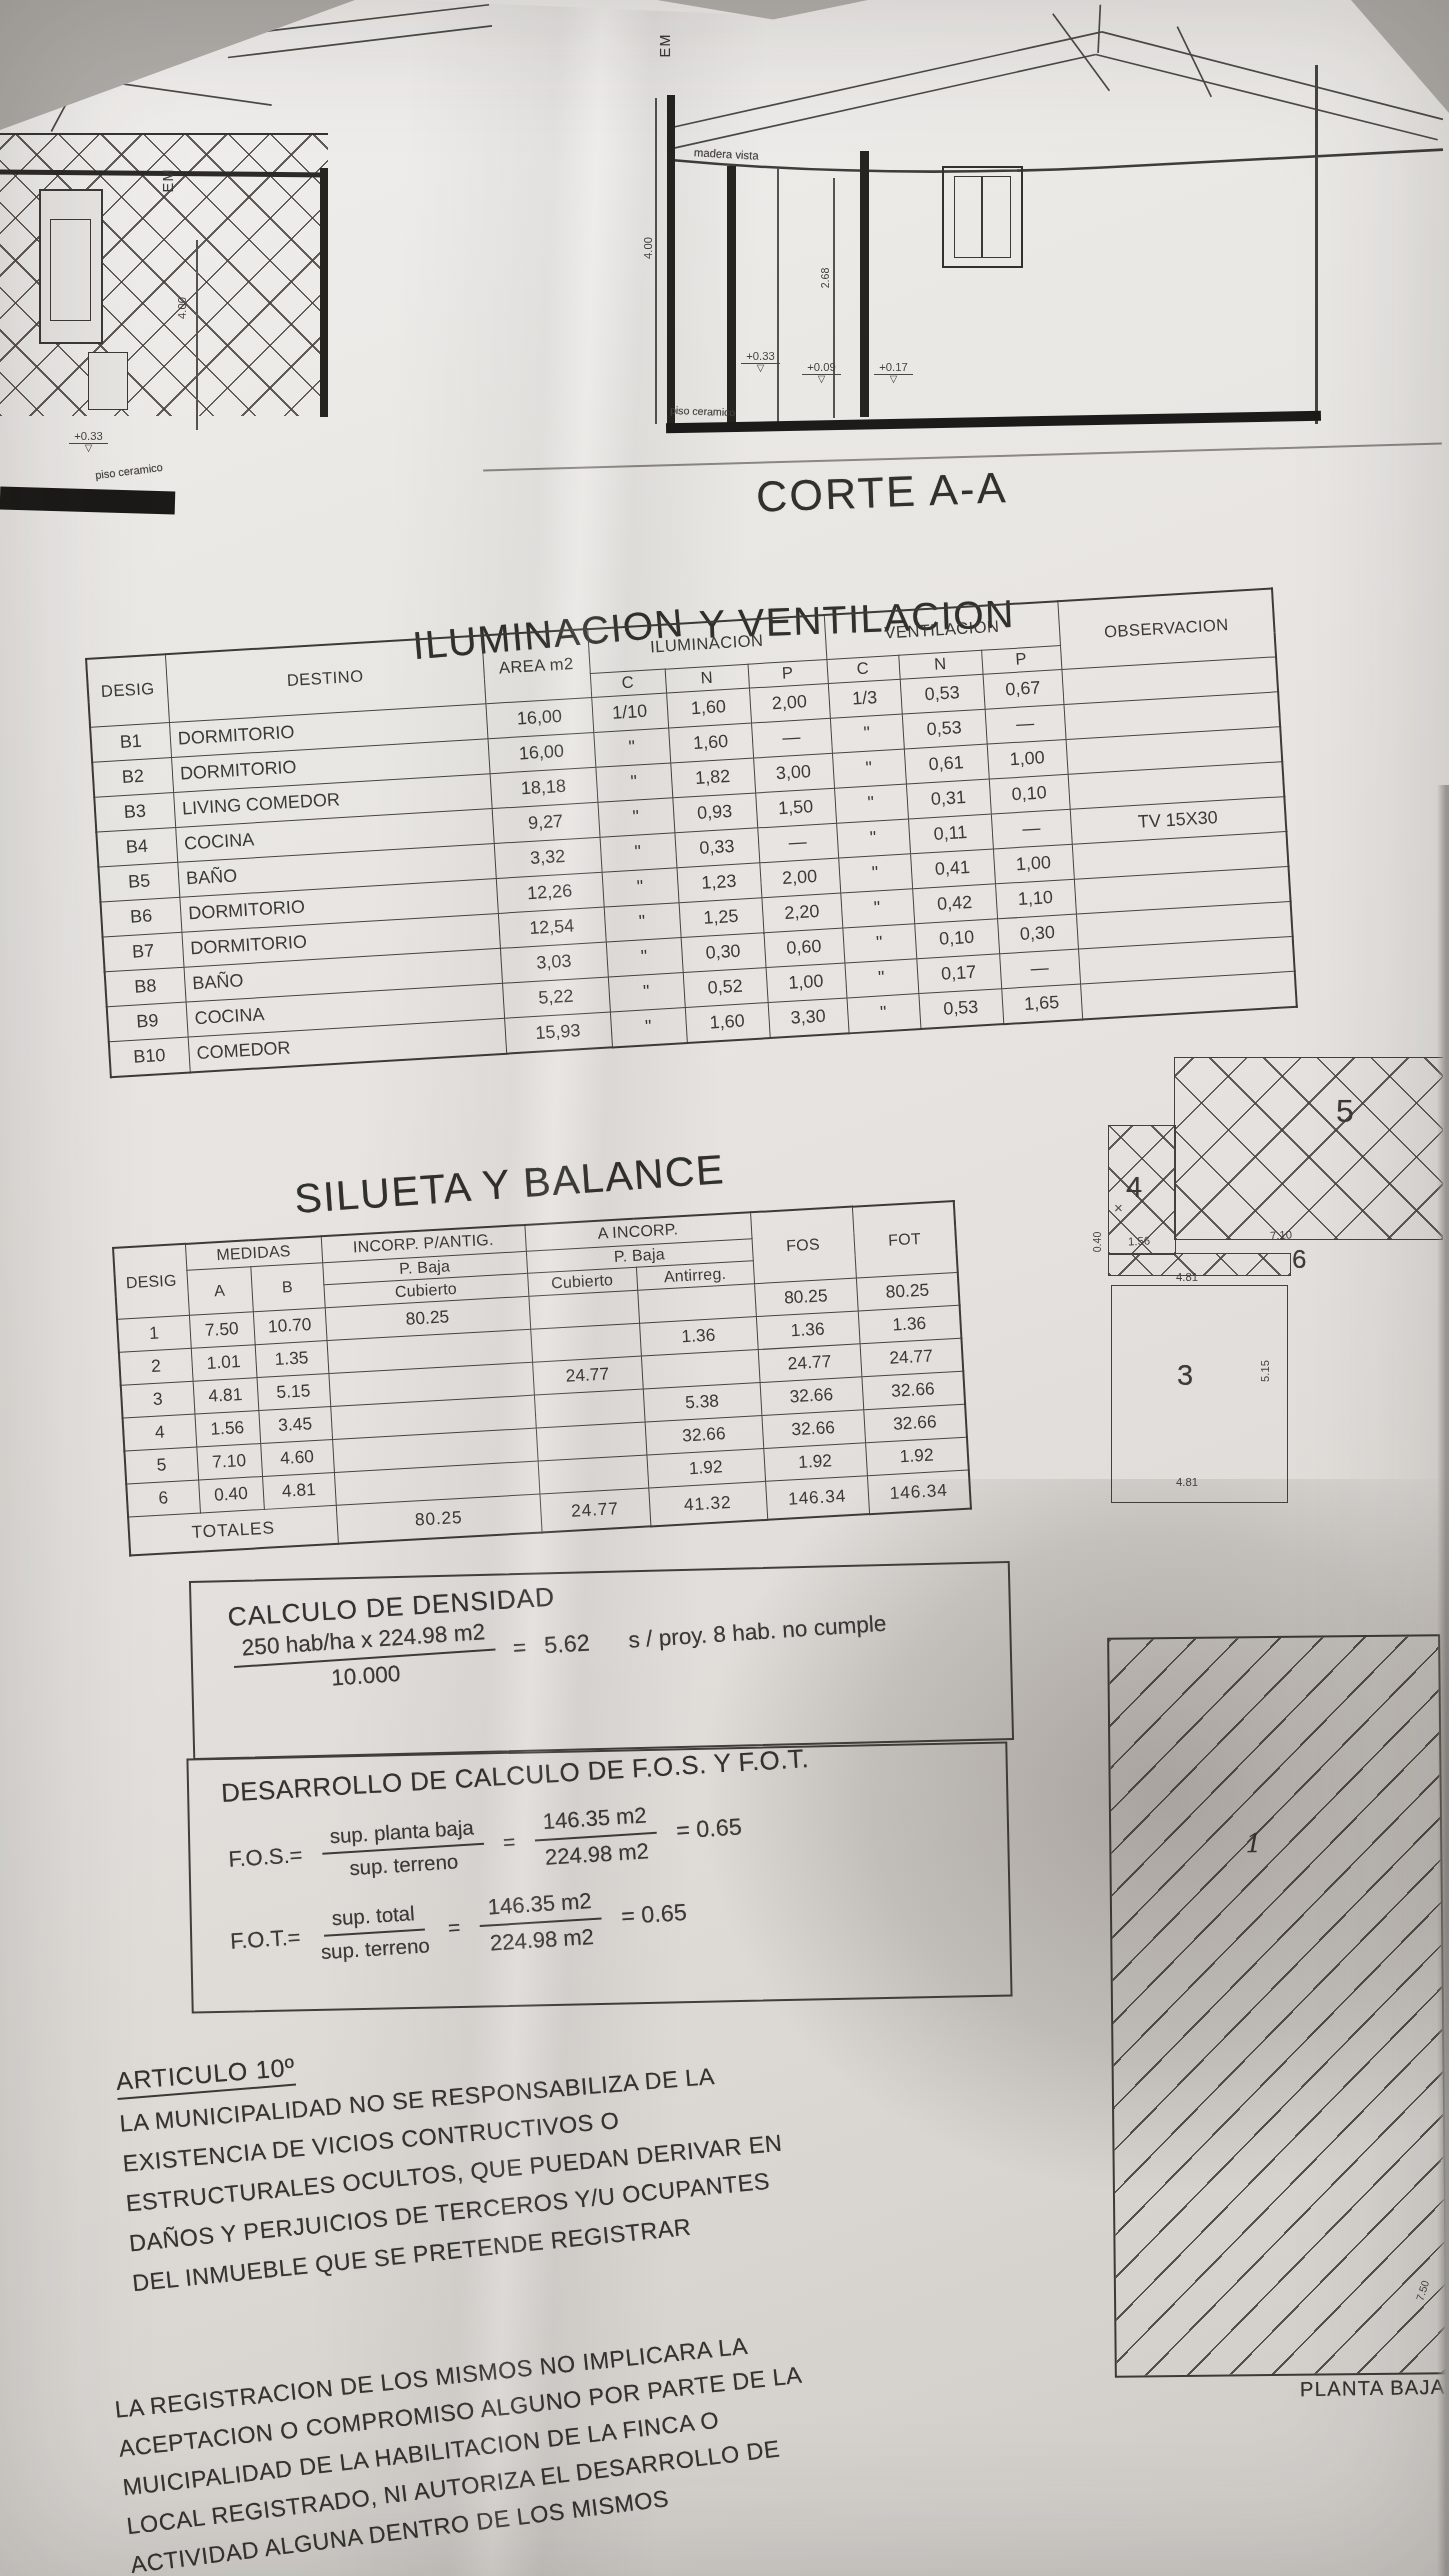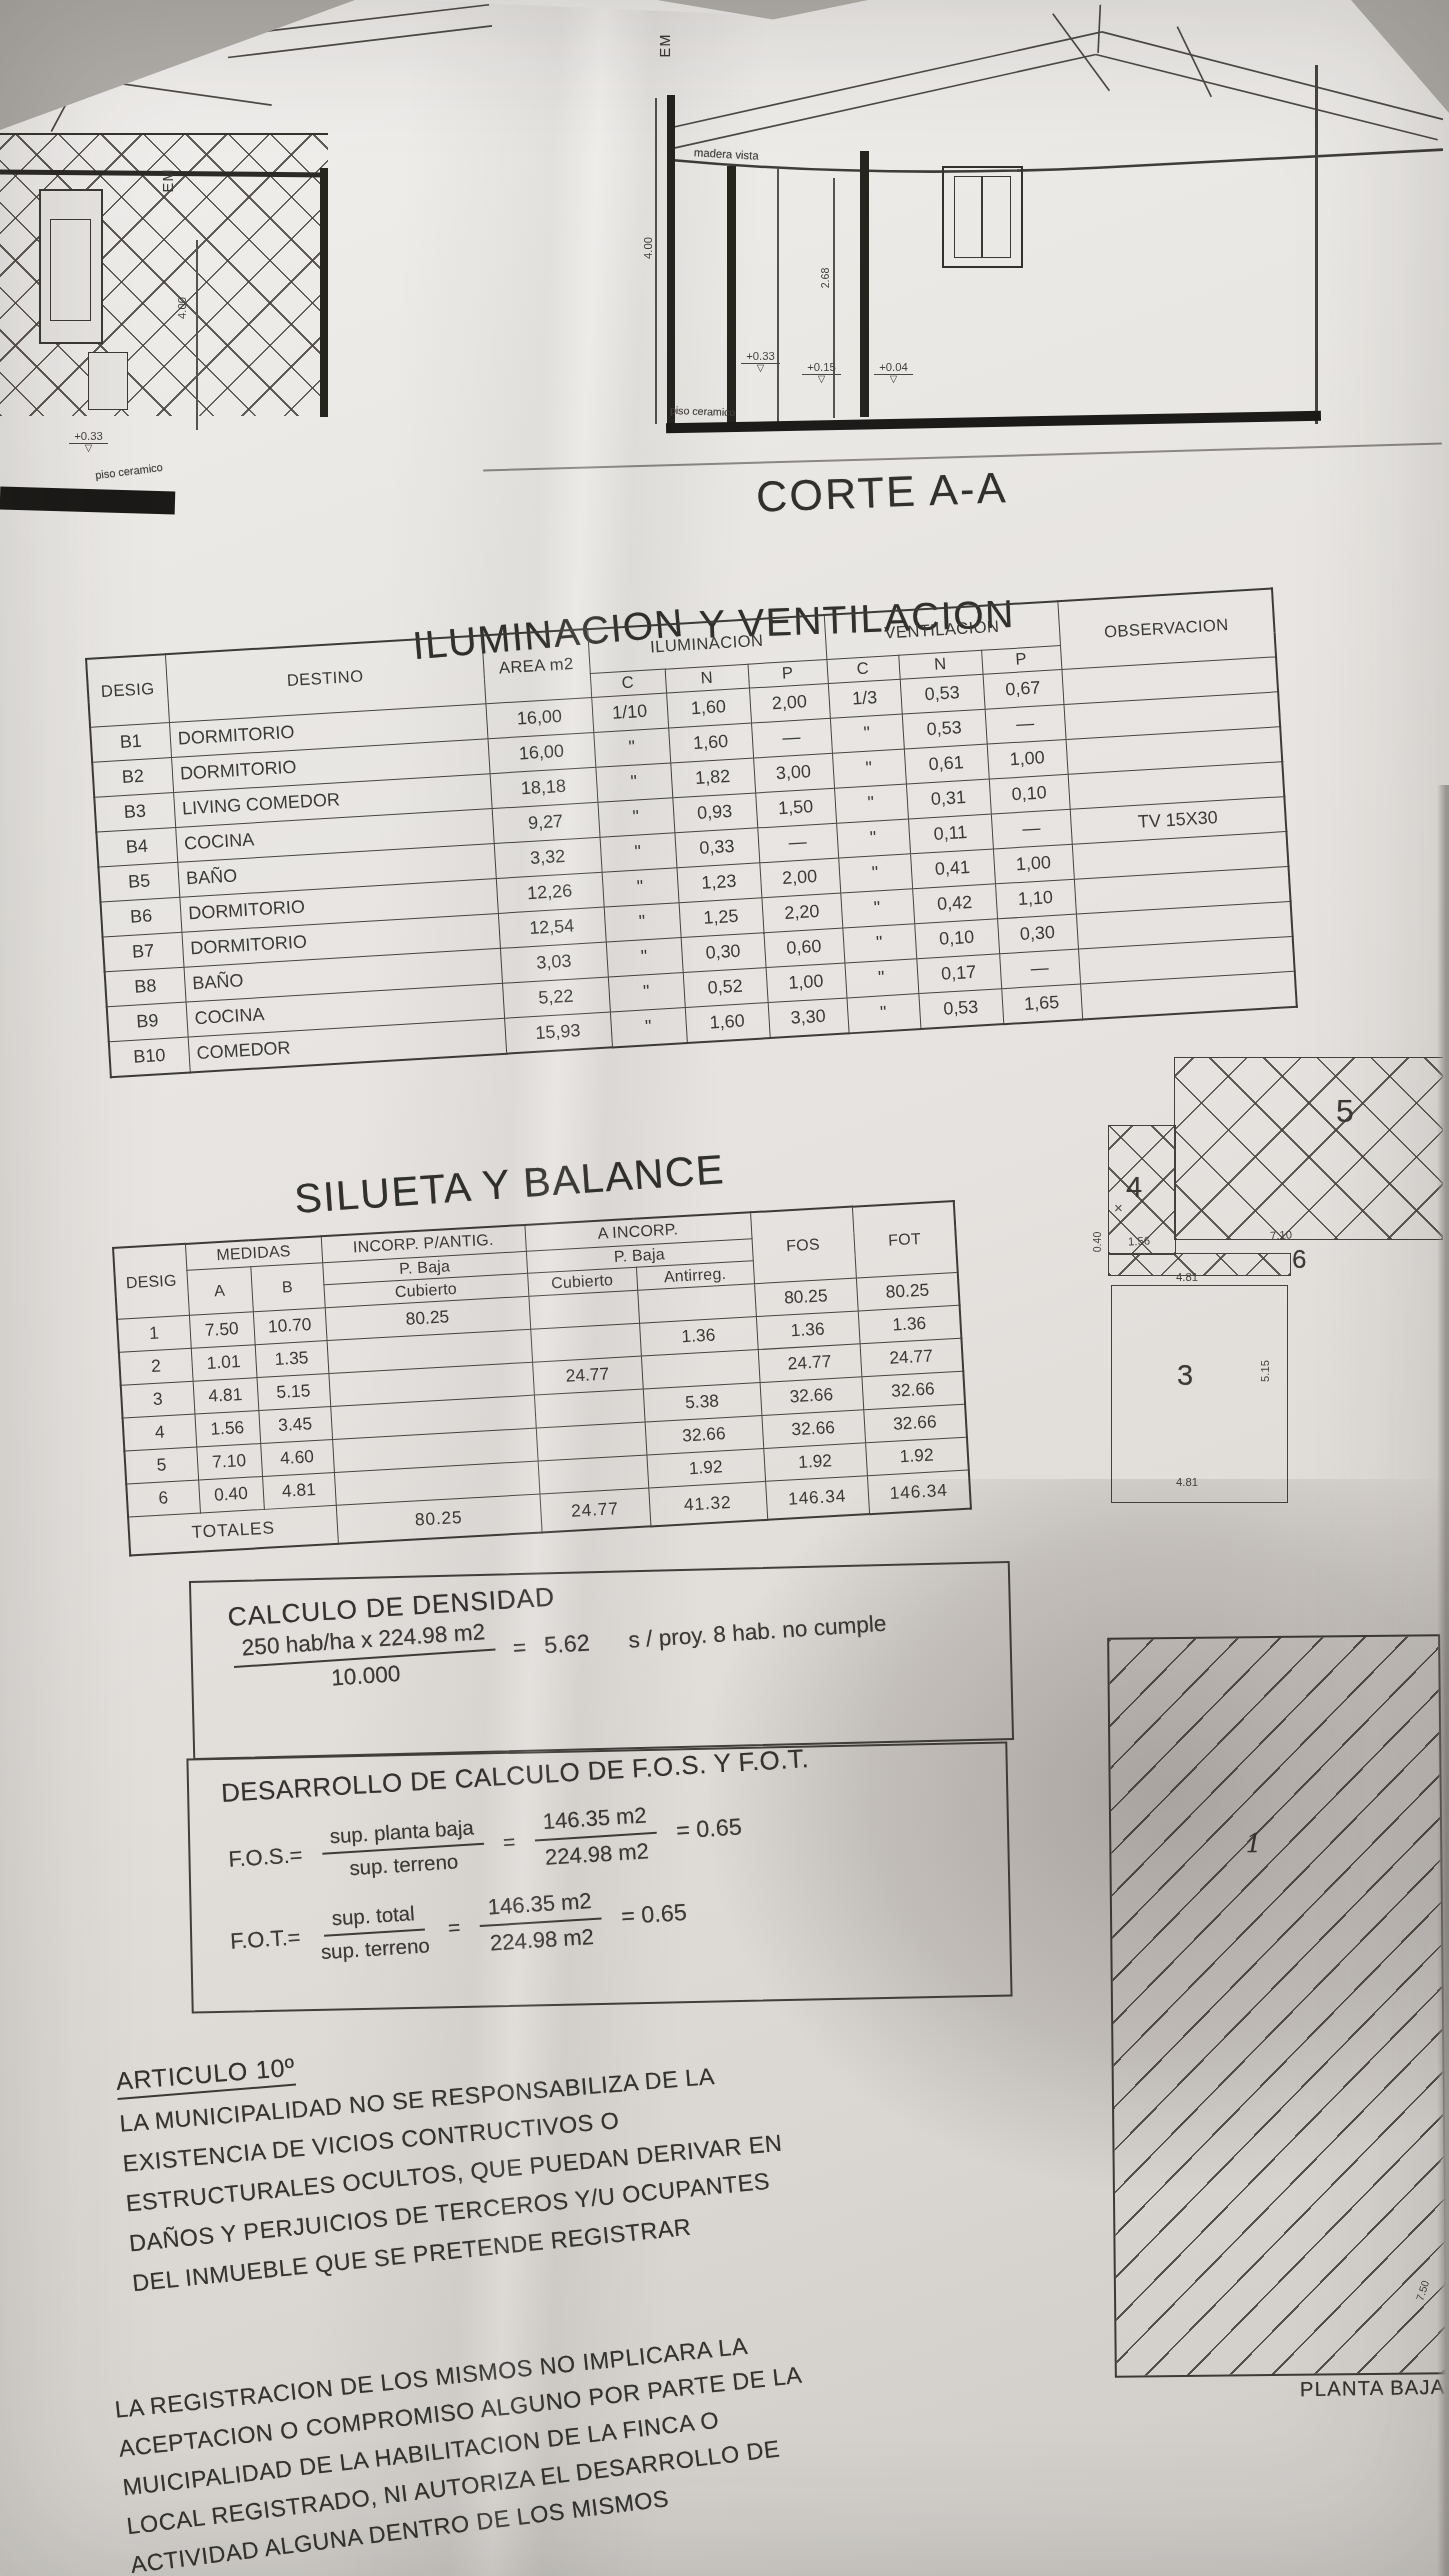--- a/index.html
+++ b/index.html
@@ -134,26 +134,26 @@
     <div class="abs" style="inset:8.3px 9.8px;border:1.5px solid #3c3a37;"></div>
     <div class="abs" style="left:37px;top:8.3px;bottom:8.3px;width:1.5px;background:#3c3a37;"></div>
   </div>
 
   <div class="lvl" style="left:107px;top:350px;width:39px;">
     <div>+0.33</div>
     <div class="lvl-bar"></div>
     <div class="lvl-tri">▽</div>
   </div>
   <div class="lvl" style="left:168px;top:361px;width:39px;">
-    <div>+0.15</div>
+    <div>+0.09</div>
     <div class="lvl-bar"></div>
     <div class="lvl-tri">▽</div>
   </div>
   <div class="lvl" style="left:240px;top:361px;width:39px;">
-    <div>+0.04</div>
+    <div>+0.17</div>
     <div class="lvl-bar"></div>
     <div class="lvl-tri">▽</div>
   </div>
 
   <div class="abs dim soft" style="left:36px;top:405px;transform:rotate(2deg);font-size:10.6px;z-index:3;">piso ceramico</div>
   <div class="abs" style="left:32px;top:417px;width:655px;height:9.8px;background:#1c1b19;transform:rotate(-1.1deg);"></div>
   <div class="abs" style="left:-151px;top:456px;width:959px;height:1.5px;background:#8a8784;transform:rotate(-1.6deg);"></div>
 
   <div class="abs big-title soft" style="left:122px;top:468px;font-size:43px;letter-spacing:2.3px;transform:rotate(-2.2deg);">CORTE A-A</div>
 </div>

